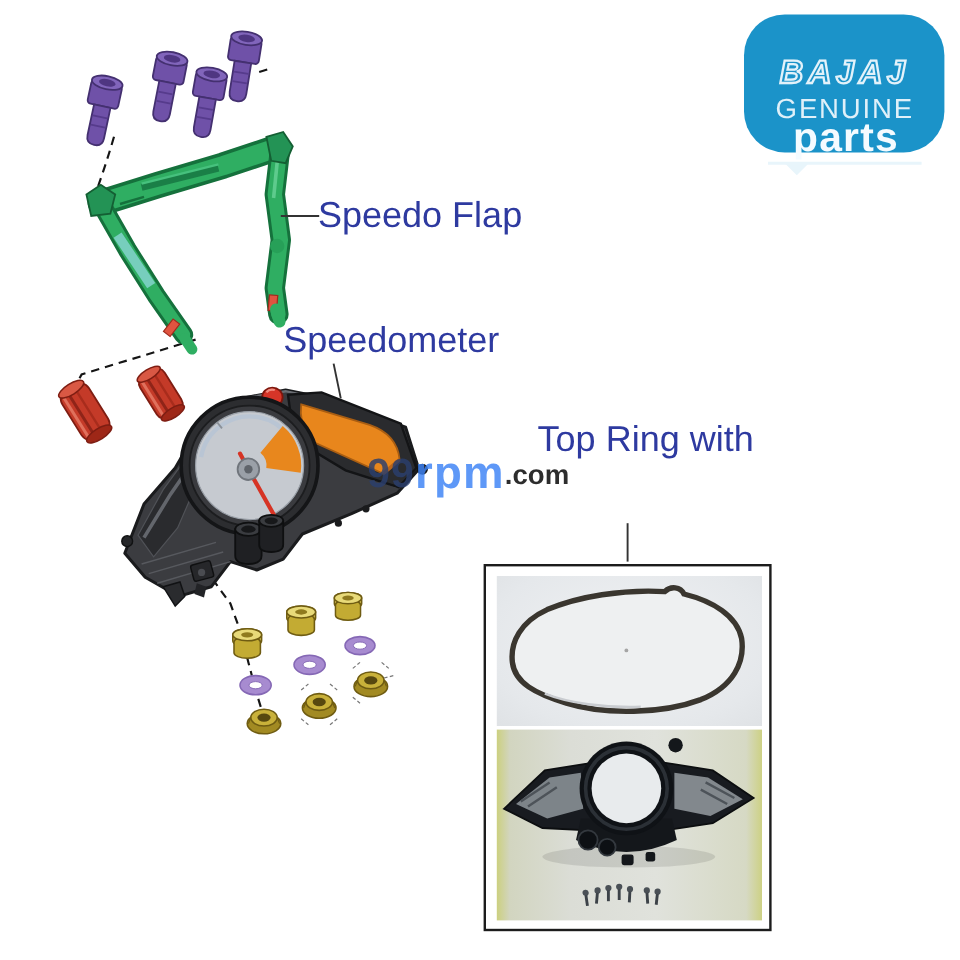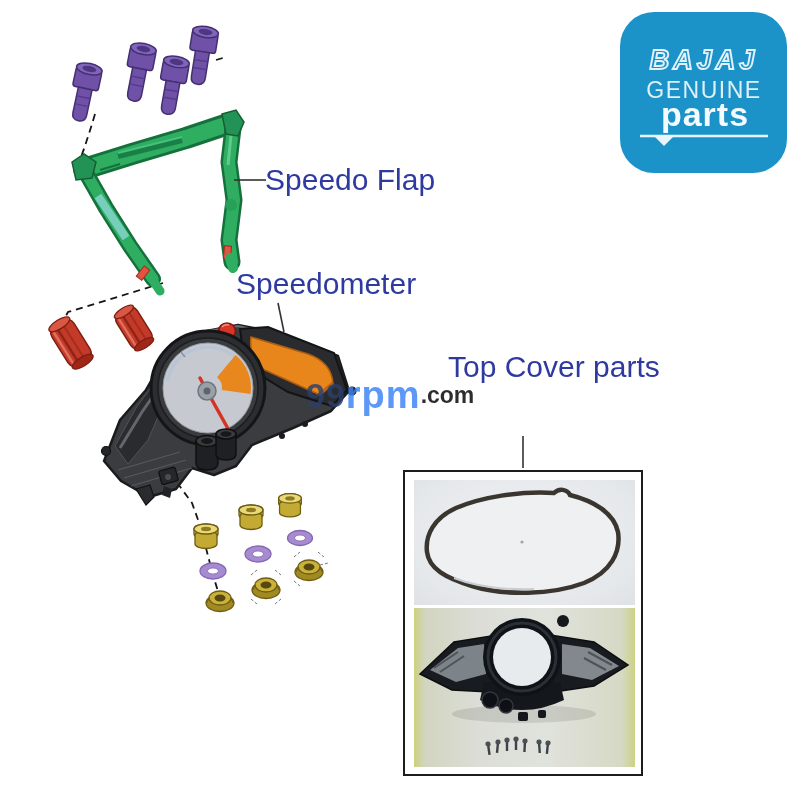--- a/index.html
+++ b/index.html
@@ -7,21 +7,21 @@
           font-family:"Liberation Sans",sans-serif;overflow:hidden;}
   .art{position:absolute;left:0;top:0;z-index:1;}
   .callout{position:absolute;color:#2e3aa0;font-size:30px;line-height:1.15;
            white-space:nowrap;z-index:3;}
   .callout.two-line div{line-height:44px;}
   .watermark{position:absolute;left:306px;top:374px;z-index:2;display:flex;
              align-items:center;opacity:.82;user-select:none;}
   .wm-99{font-size:34px;font-weight:bold;color:#2b3f6e;letter-spacing:1px;}
   .wm-rpm{font-size:38px;font-weight:bold;color:#3b82f6;letter-spacing:1px;}
   .wm-com{font-size:23px;font-weight:bold;color:#000000;}
-  .logo{position:absolute;left:620px;top:12px;width:167px;height:161px;
+  .logo{position:absolute;left:620px;top:12px;width:167px;height:115px;
         background:#1b93c9;border-radius:34px;z-index:3;}
   .inset{position:absolute;left:403px;top:470px;width:240px;height:306px;
          border:2px solid #1c1c1c;background:#fff;box-sizing:border-box;z-index:2;}
   .photo{position:absolute;overflow:hidden;}
   .photo-ring{left:9px;top:8px;width:221px;height:125px;
       background:radial-gradient(ellipse at 50% 45%, #f1f2f4 0%, #e5e8eb 75%, #dfe2e5 100%);}
   .photo-cover{left:9px;top:136px;width:221px;height:159px;
       background:linear-gradient(90deg,#ccd07f 0%,#d2d5c0 5%,#dbddd6 28%,#e0e2dc 60%,#d6d9c4 94%,#cdd184 100%);}
 </style>
 </head>
@@ -247,21 +247,21 @@
 
   <div class="watermark">
     <span class="wm-99">99</span>
     <span class="wm-rpm">rpm</span>
     <span class="wm-com">.com</span>
   </div>
 
   <div class="callout" style="left:236px;top:267px;">Speedometer</div>
   <div class="callout" style="left:265px;top:163px;">Speedo Flap</div>
   <div class="callout two-line" style="left:448px;top:345px;">
-    <div>Top Cover parts</div>
+    <div>Top Ring with</div>
   </div>
 
   <div class="logo">
     <svg width="167" height="161" viewBox="0 0 167 161">
       <text x="84" y="57" text-anchor="middle" font-family="Liberation Sans, sans-serif" font-size="27" font-weight="bold" font-style="italic" letter-spacing="4" fill="none" stroke="#e3f2fa" stroke-width="1.9">BAJAJ</text>
       <text x="84" y="86" text-anchor="middle" font-family="Liberation Sans, sans-serif" font-size="23" letter-spacing="1.5" fill="#dff0f9">GENUINE</text>
       <text x="85" y="114" text-anchor="middle" font-family="Liberation Sans, sans-serif" font-size="34" font-weight="bold" letter-spacing="1" fill="#f4fbff">parts</text>
       <line x1="20" y1="124" x2="148" y2="124" stroke="#e8f5fb" stroke-width="2.5"></line>
       <polygon points="34,124 54,124 44,134" fill="#e8f5fb"></polygon>
     </svg>

